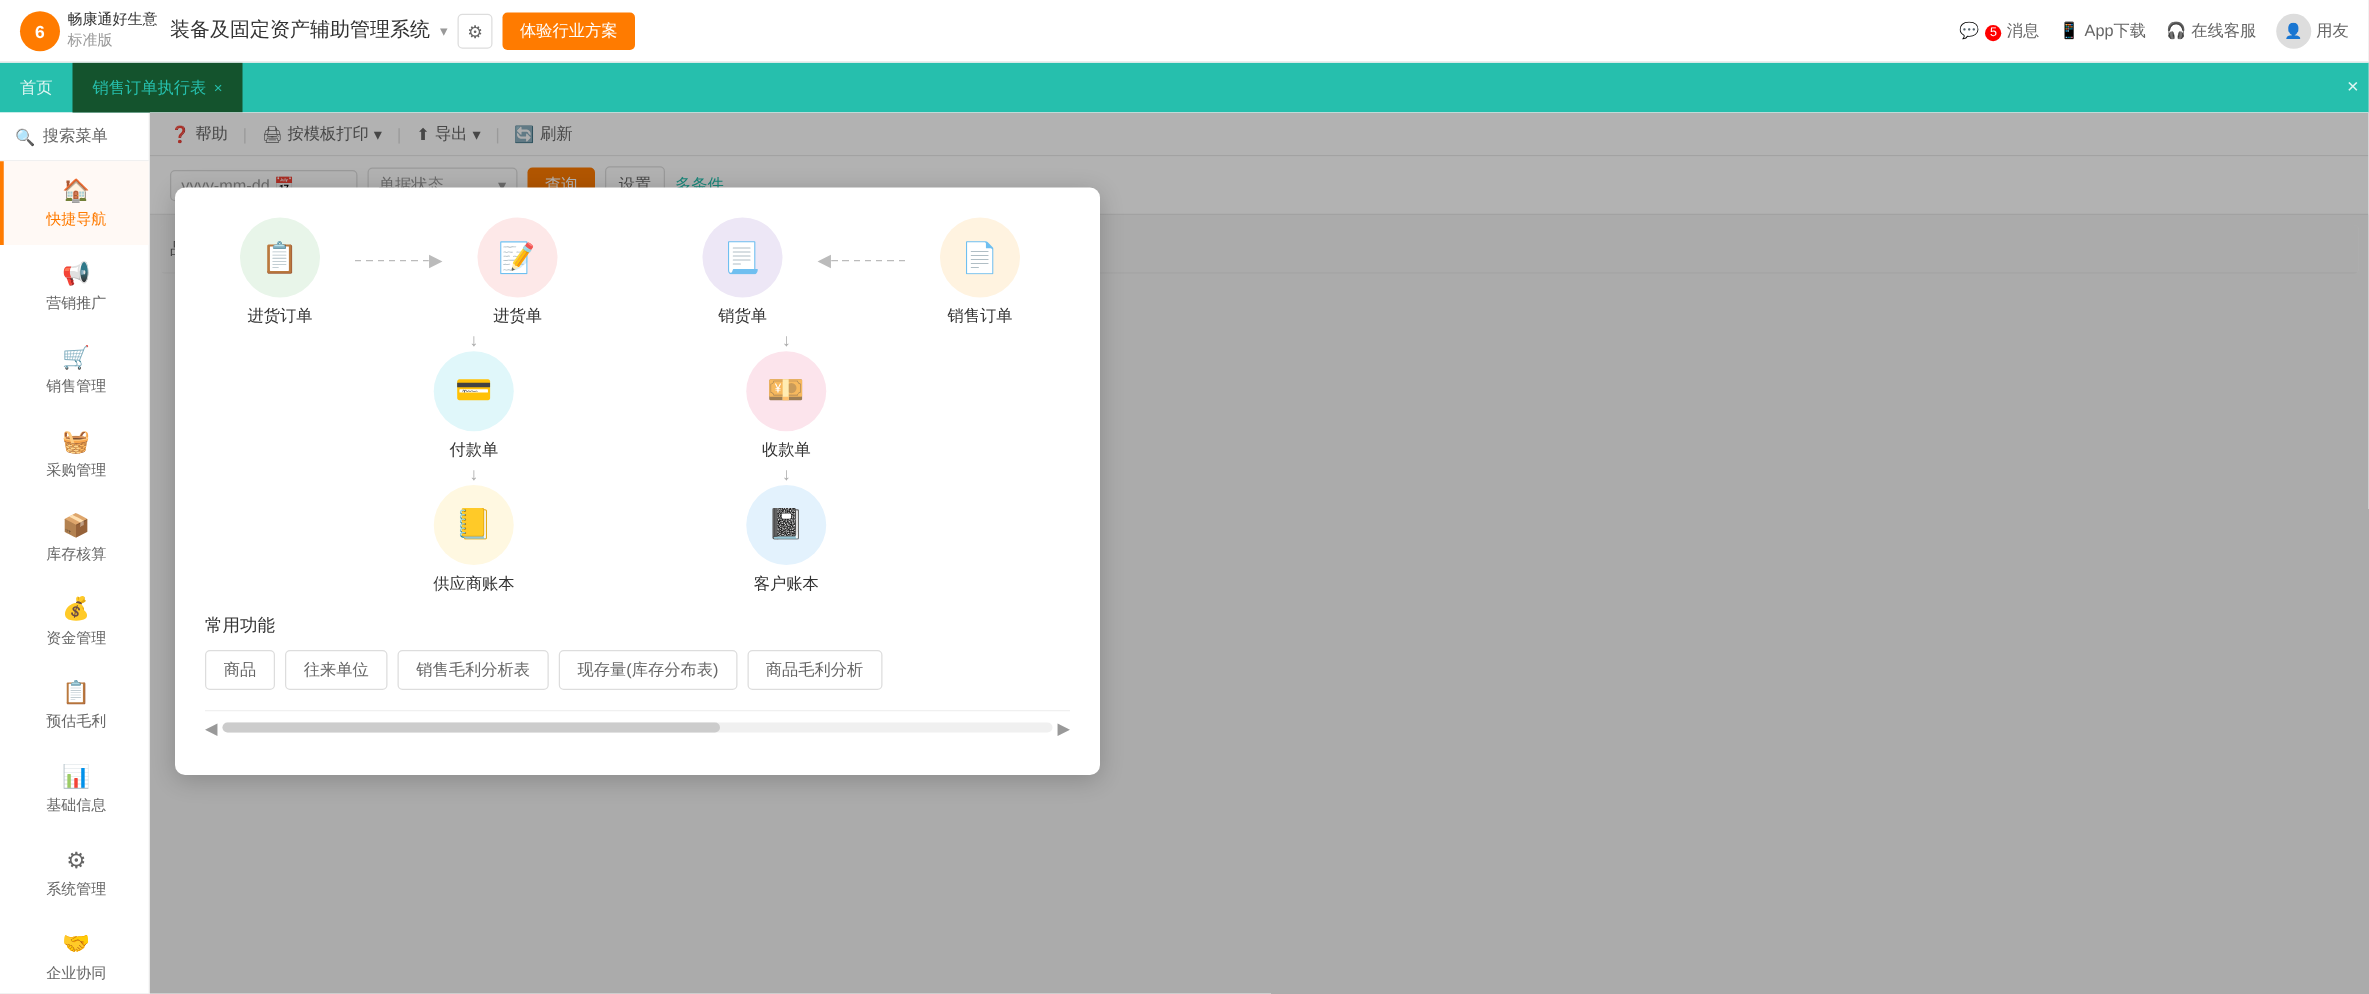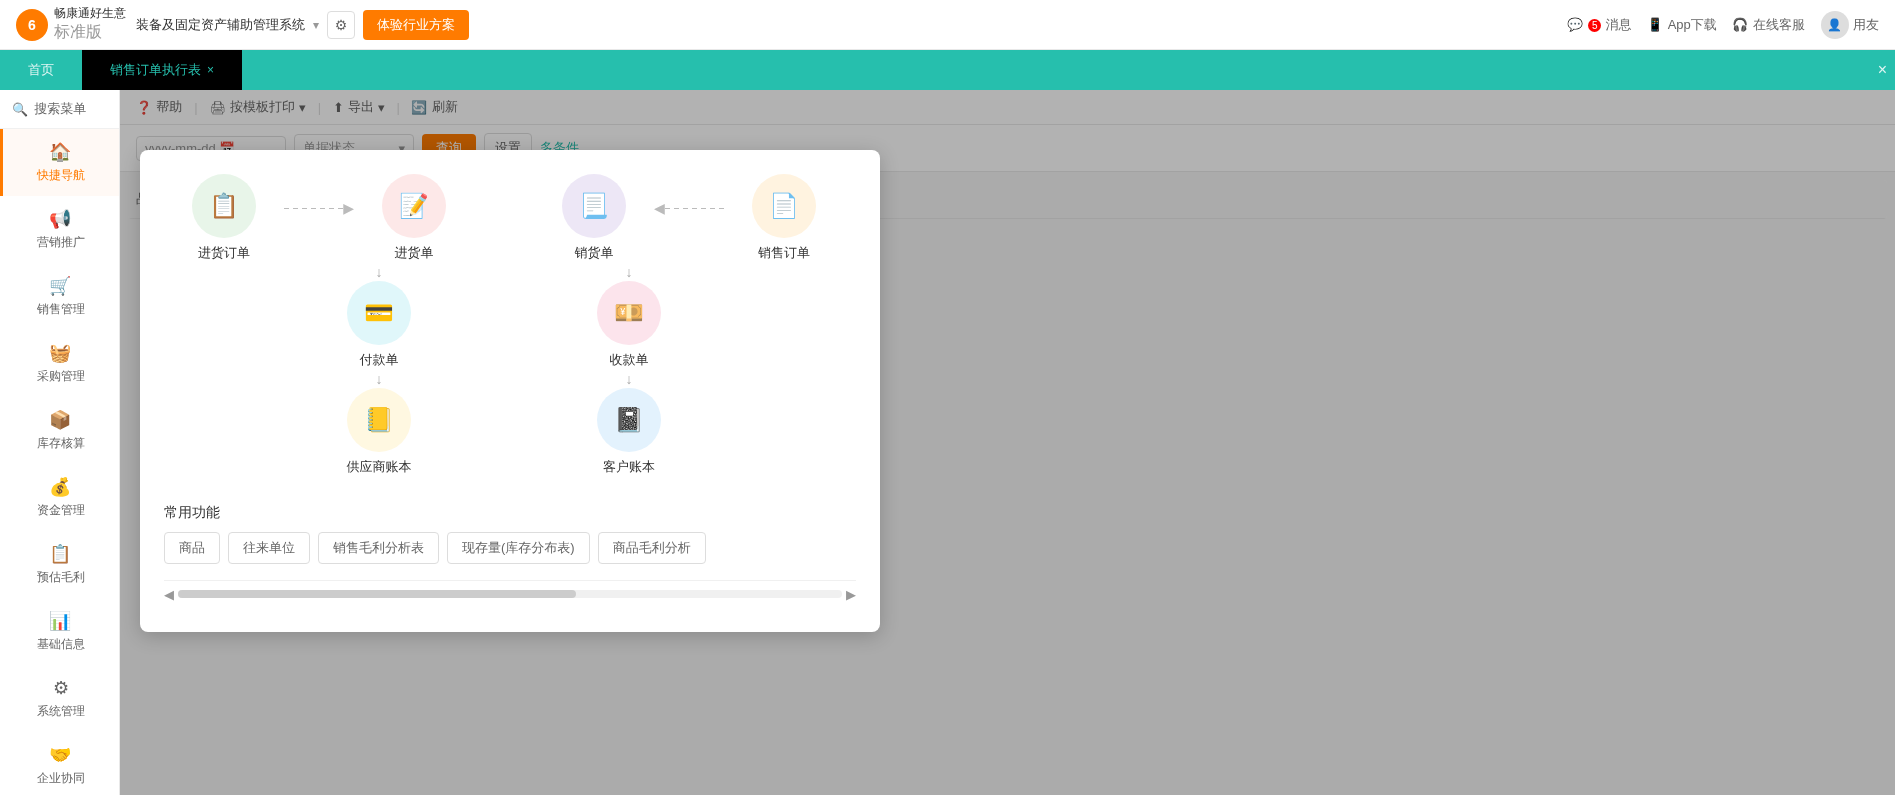--- a/index.html
+++ b/index.html
@@ -23,26 +23,26 @@
       gap: 6px;
     }
     .logo-icon {
       width: 32px; height: 32px;
       background: #ff7b00;
       border-radius: 50%;
       display: flex; align-items: center; justify-content: center;
       color: #fff; font-size: 14px; font-weight: bold;
     }
     .logo-text { font-size: 12px; color: #333; line-height: 1.3; }
-    .logo-sub { font-size: 16px; color: #999; }
+    .logo-sub { font-size: 12px; color: #999; }
     .header-mid {
       display: flex; align-items: center; gap: 8px; flex: 1;
     }
     .system-title {
-      font-size: 13px; color: #333; font-weight: 500;
+      font-size: 16px; color: #333; font-weight: 500;
     }
     .dropdown-arrow {
       color: #999; font-size: 12px; cursor: pointer;
     }
     .settings-icon {
       width: 28px; height: 28px;
       border: 1px solid #ddd; border-radius: 4px;
       display: flex; align-items: center; justify-content: center;
       color: #666; cursor: pointer; font-size: 14px;
     }
@@ -72,27 +72,27 @@
     
     .tab-bar {
       height: 40px;
       background: #26bfad;
       display: flex; align-items: center;
       padding: 0 0;
     }
     .tab-item {
       height: 40px;
       display: flex; align-items: center;
-      padding: 0 28px;
+      padding: 0 16px;
       color: rgba(255,255,255,0.85);
       font-size: 13px; cursor: pointer;
       position: relative;
     }
     .tab-item.active {
-      background: #000000;
+      background: #14532d;
       color: #26bfad;
       font-weight: 500;
     }
     .tab-item .close-btn {
       margin-left: 6px; font-size: 12px; color: inherit; cursor: pointer;
     }
     .tab-close-all {
       margin-left: auto;
       margin-right: 8px;
       color: rgba(255,255,255,0.85);
@@ -243,21 +243,21 @@
     .flow-circle.purple { background: #ede7f6; color: #7b1fa2; }
     .flow-circle.orange { background: #fff3e0; color: #f57c00; }
     .flow-circle.teal { background: #e0f7fa; color: #00897b; }
     .flow-circle.deep-red { background: #fce4ec; color: #c62828; }
     .flow-circle.yellow-orange { background: #fff8e1; color: #f9a825; }
     .flow-circle.light-blue { background: #e3f2fd; color: #1565c0; }
 
     .flow-label { font-size: 13px; color: #333; }
 
     
-    .common-section { margin-top: 28px; }
+    .common-section { margin-top: 16px; }
     .common-title { font-size: 14px; color: #333; margin-bottom: 10px; font-weight: 500; }
     .common-btns { display: flex; flex-wrap: wrap; gap: 8px; }
     .common-btn {
       border: 1px solid #ddd; border-radius: 4px;
       padding: 6px 14px; color: #666; font-size: 13px;
       cursor: pointer; background: #fff;
     }
 
     
     .scroll-hint {

